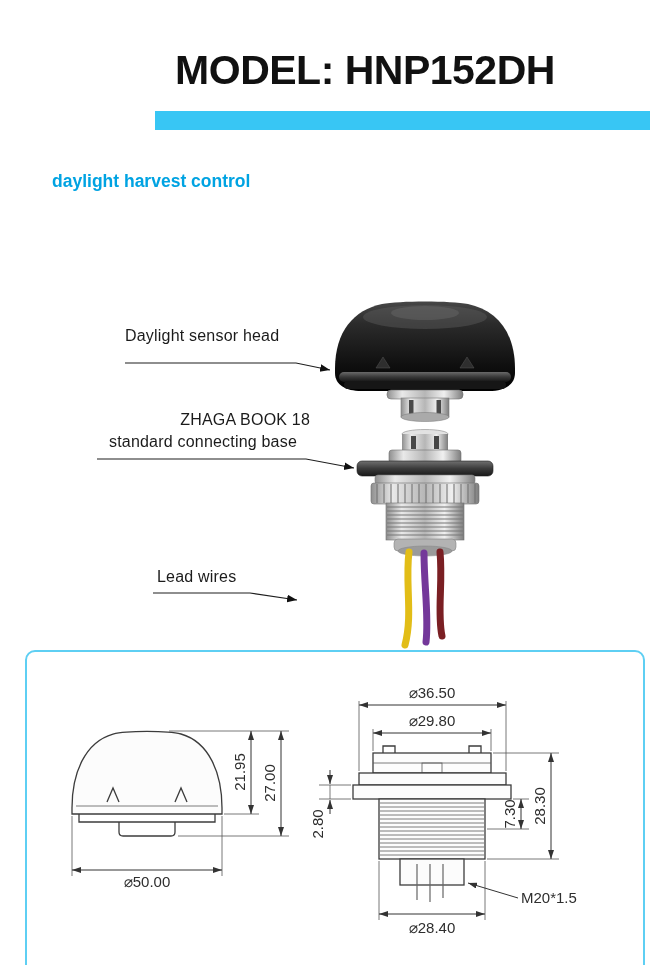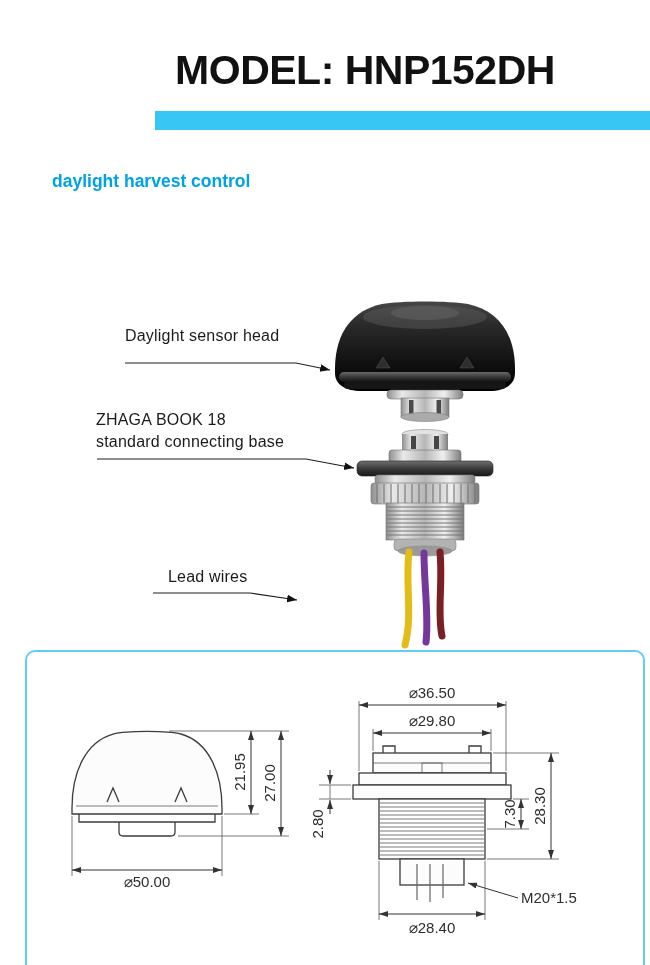--- a/index.html
+++ b/index.html
@@ -5,23 +5,23 @@
   html,body{margin:0;padding:0;background:#fff;}
   .page{position:relative;width:650px;height:965px;background:#fff;overflow:hidden;
         font-family:"Liberation Sans","DejaVu Sans",sans-serif;margin-top:23px;}
   .title{position:absolute;left:0;right:0;top:24px;margin:0;padding-left:80px;
          text-align:center;font-size:41px;font-weight:bold;letter-spacing:-0.5px;color:#111;}
   .accent-bar{position:absolute;left:155px;right:0;top:88px;height:19px;background:#38c6f4;}
   .subtitle{position:absolute;left:52px;top:148px;font-size:17.5px;font-weight:bold;color:#00a3e2;text-align:center;}
   .product-svg{position:absolute;left:0;top:200px;}
   .callout{position:absolute;font-size:16px;color:#1b1b1b;letter-spacing:0.2px;white-space:nowrap;}
   .c1{left:125px;top:304px;}
-  .c2a{left:96px;top:388px;width:214px;text-align:left;white-space:normal;}
-  .c2b{left:96px;top:410px;width:214px;white-space:normal;}
-  .c3{left:168px;top:545px;}
+  .c2a{left:96px;top:388px;width:214px;text-align:right;white-space:normal;}
+  .c2b{left:96px;top:410px;width:214px;text-align:center;white-space:normal;}
+  .c3{left:157px;top:545px;}
   .spec-box{position:absolute;left:25px;top:627px;width:620px;height:326px;box-sizing:border-box;
             border:2px solid #5ecff3;border-radius:10px;background:#fff;}
   .dim{font-size:15px;fill:#2e2e2e;font-family:"Liberation Sans","DejaVu Sans",sans-serif;}
   .ol{fill:#fcfcfc;stroke:#3c3c3c;stroke-width:1.3;}
   .oln{fill:none;stroke:#3c3c3c;stroke-width:1.3;}
   .thin{fill:none;stroke:#5a5a5a;stroke-width:0.8;}
   .ext{fill:none;stroke:#555;stroke-width:0.8;}
   .dl{fill:none;stroke:#333;stroke-width:1;}
   .leader{fill:none;stroke:#1e1e1e;stroke-width:1.1;}
 </style>

